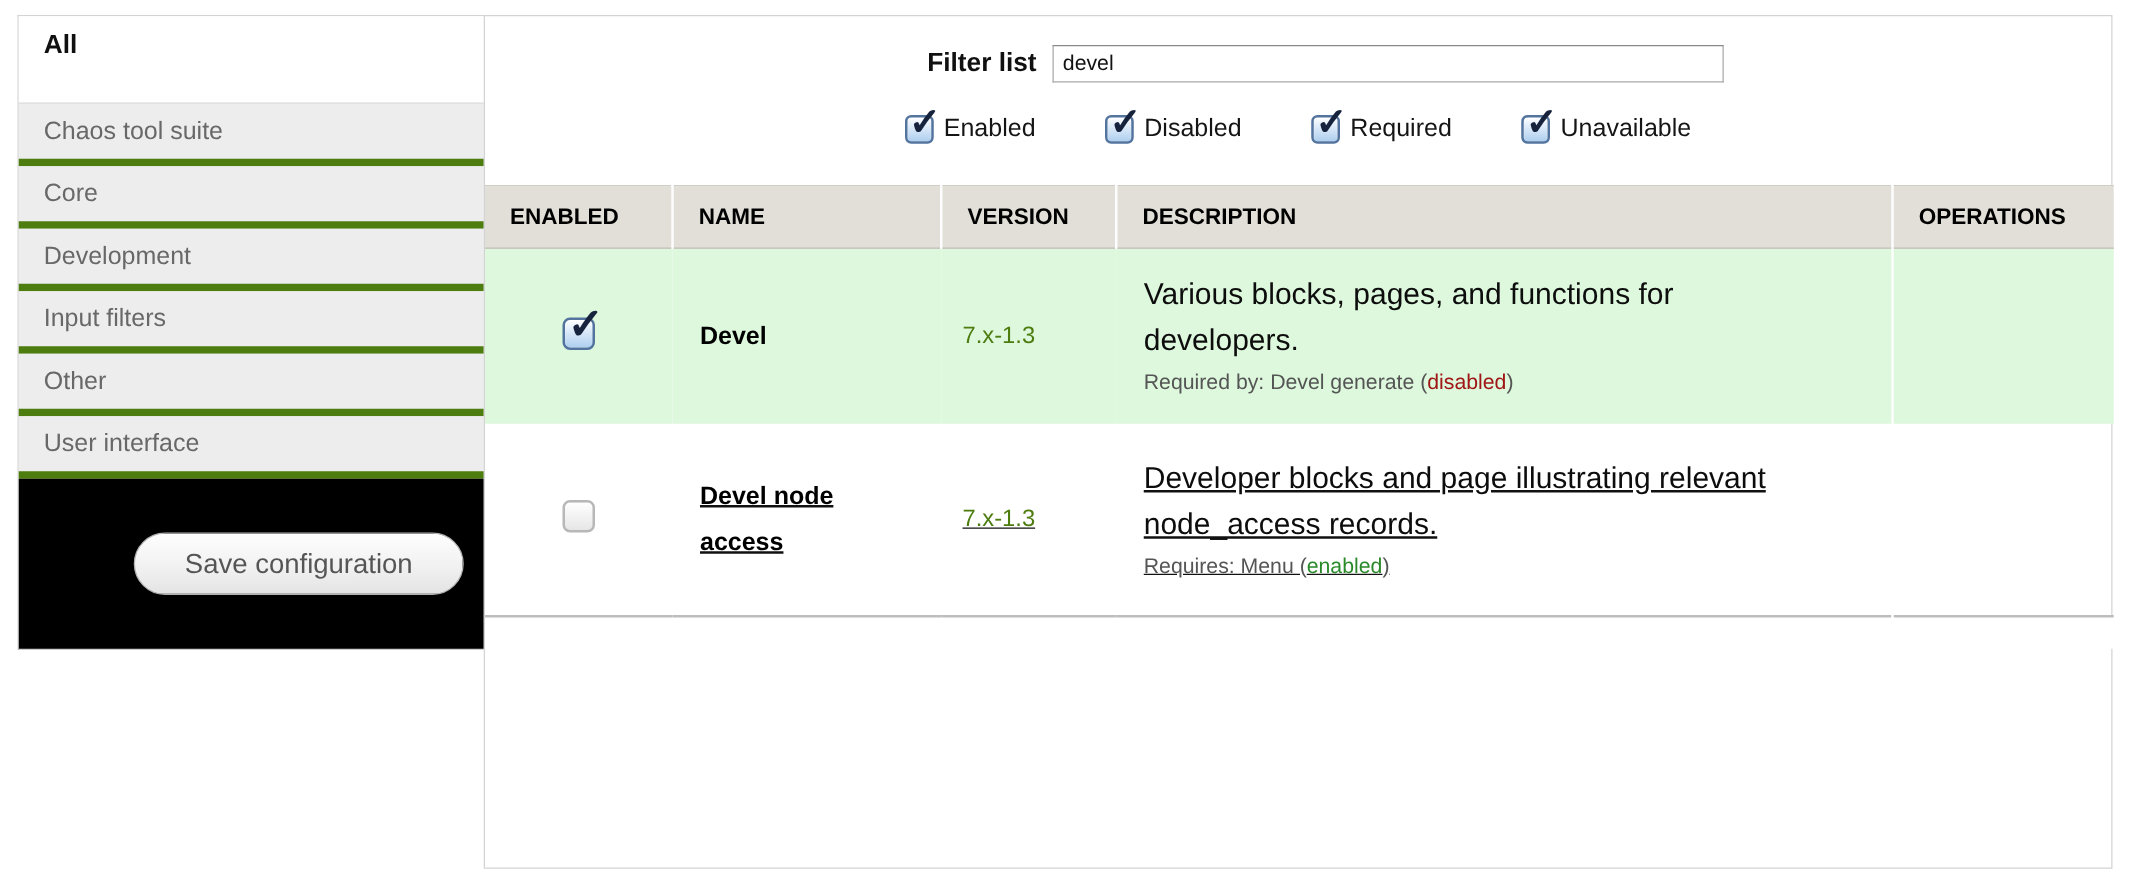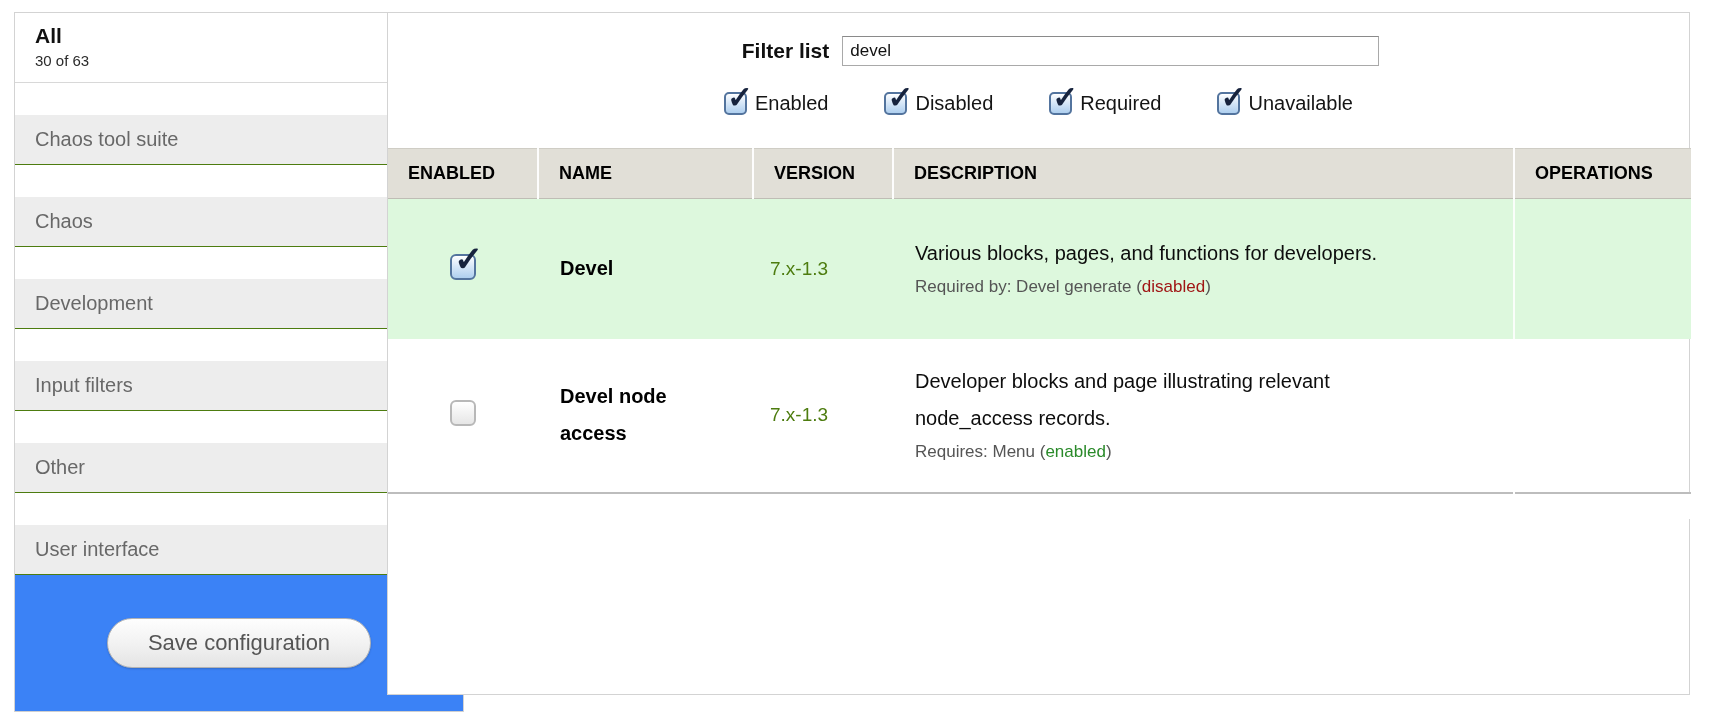--- a/index.html
+++ b/index.html
@@ -20,28 +20,28 @@
     position:relative; background:#fff;
     padding:9px 18px 9px 20px; height:70px;
     border-bottom:1px solid #d8d8d8;
     cursor:pointer;
   }
   .all-label { font-size:21px; font-weight:bold; color:#101010; line-height:28px; }
   .all-badge { position:absolute; right:18px; top:13px; font-size:16px; font-weight:bold; color:#2e7d1b; }
   .all-count { font-size:15px; color:#2b2b2b; line-height:22px; }
   .cat-item {
     height:50px; background:#ededed;
-    border-bottom:1px solid #4d7c0f;
+    border-bottom:6px solid #4d7c0f;
     display:flex; align-items:center; justify-content:space-between;
-    padding:0 18px 0 20px; cursor:pointer;margin-top:32px;
+    padding:0 18px 0 20px; cursor:pointer;
   }
   .cat-label { font-size:20px; color:#686868; }
   .cat-badge { font-size:16px; font-weight:bold; color:#2e7d1b; }
   .save-area {
-    background:#3b82f6; height:137px;
+    background:#000000; height:137px;
     border-bottom:1px solid #cfcfcf;
     display:flex; align-items:center; justify-content:center;
   }
   .save-btn {
     font-family:"Liberation Sans", sans-serif;
     font-size:22px; color:#555;
     padding:11px 40px;
     border:1px solid #b3b3b3; border-radius:27px;
     background:linear-gradient(180deg,#fefefe 0%,#f1f1f1 55%,#e4e4e4 100%);
     box-shadow:0 1px 2px rgba(0,0,0,0.18);
@@ -101,53 +101,52 @@
     text-align:left; padding:0 0 0 20px;
     border-left:2px solid #fdfdfd;
     border-top:1px solid #cfcdc5;
     border-bottom:1px solid #bfbdb5;
   }
   .module-table th:first-child { border-left:none; }
   .module-table td { vertical-align:middle; padding:0; }
   tr.green td { background:#ddf8dd; }
   tr.row-1 { height:140px; }
   tr.row-2 { height:178px; }
-  tr.row-3 { height:154px; }
+  tr.row-3 { height:154px;text-decoration:underline; }
   td.cell-enabled { text-align:center; }
   td.cell-enabled .cb-box { display:inline-block; }
   td.cell-name {
     font-size:20px; font-weight:bold; color:#000;
     padding-left:22px; line-height:37px;
   }
   td.cell-name .name-text { display:block; max-width:112px; }
   td.cell-version { font-size:19px; color:#4d7c0f; padding-left:17px; }
   td.cell-desc { padding:18px 20px 18px 22px; }
   td.cell-ops { border-left:2px solid rgba(255,255,255,0.85); }
-  .desc-main { font-size:20px; color:#0d0d0d; line-height:37px; max-width:505px; }
+  .desc-main { font-size:24px; color:#0d0d0d; line-height:37px; max-width:505px; }
   .desc-meta { font-size:17px; color:#555; line-height:30px; margin-top:0; }
   .status-red { color:#a01515; }
   .status-green { color:#2a8a2a; }
   tr.footer-row td { height:26px; background:#fff; border-top:2px solid #bdbdbd; }
 </style>
 </head>
 <body>
 
 <div class="sidebar">
   <div class="all-section">
     <div class="all-label">All</div>
     <div class="all-badge">+2</div>
-    <div class="all-count">30 of 63</div>
   </div>
 
   <div class="cat-item">
     <span class="cat-label">Chaos tool suite</span>
     <span class="cat-badge"></span>
   </div>
   <div class="cat-item">
-    <span class="cat-label">Chaos</span>
+    <span class="cat-label">Core</span>
     <span class="cat-badge"></span>
   </div>
   <div class="cat-item">
     <span class="cat-label">Development</span>
     <span class="cat-badge">+2</span>
   </div>
   <div class="cat-item">
     <span class="cat-label">Input filters</span>
     <span class="cat-badge"></span>
   </div>

